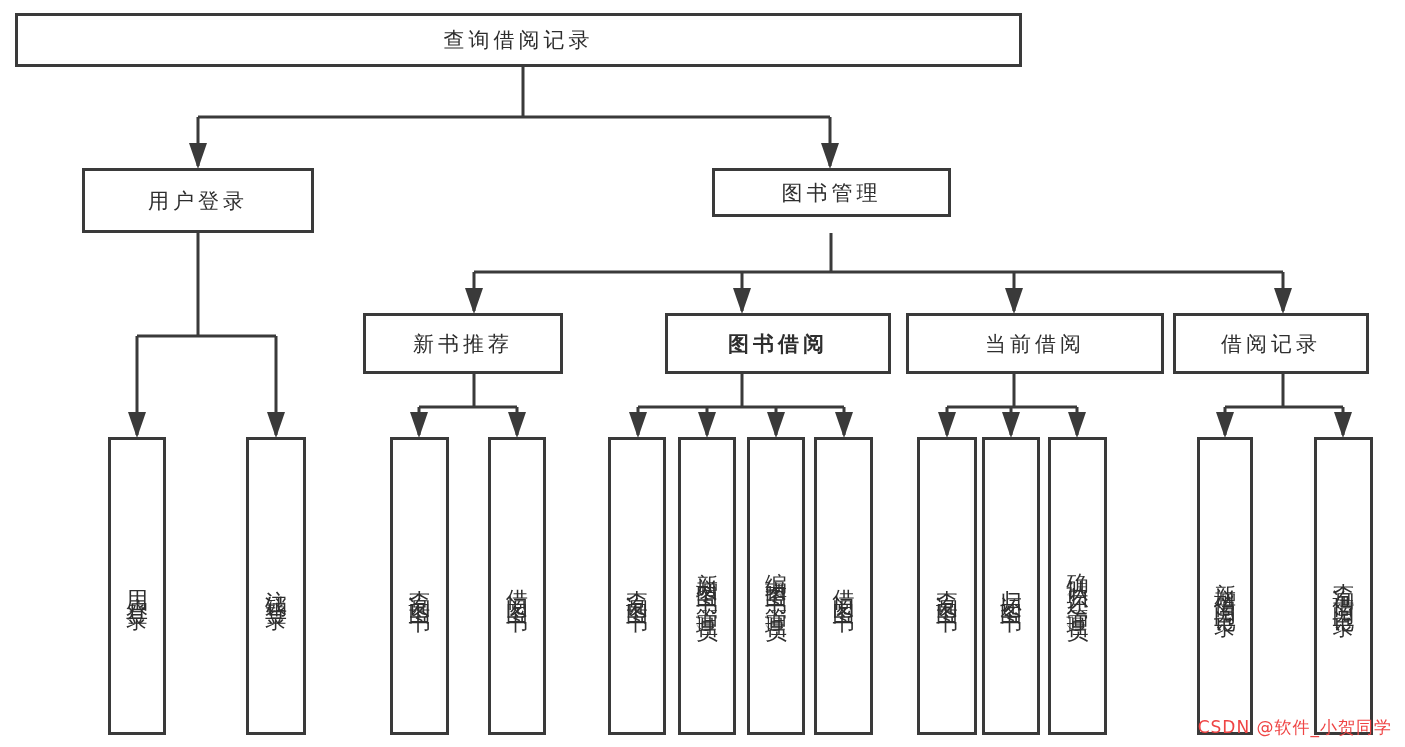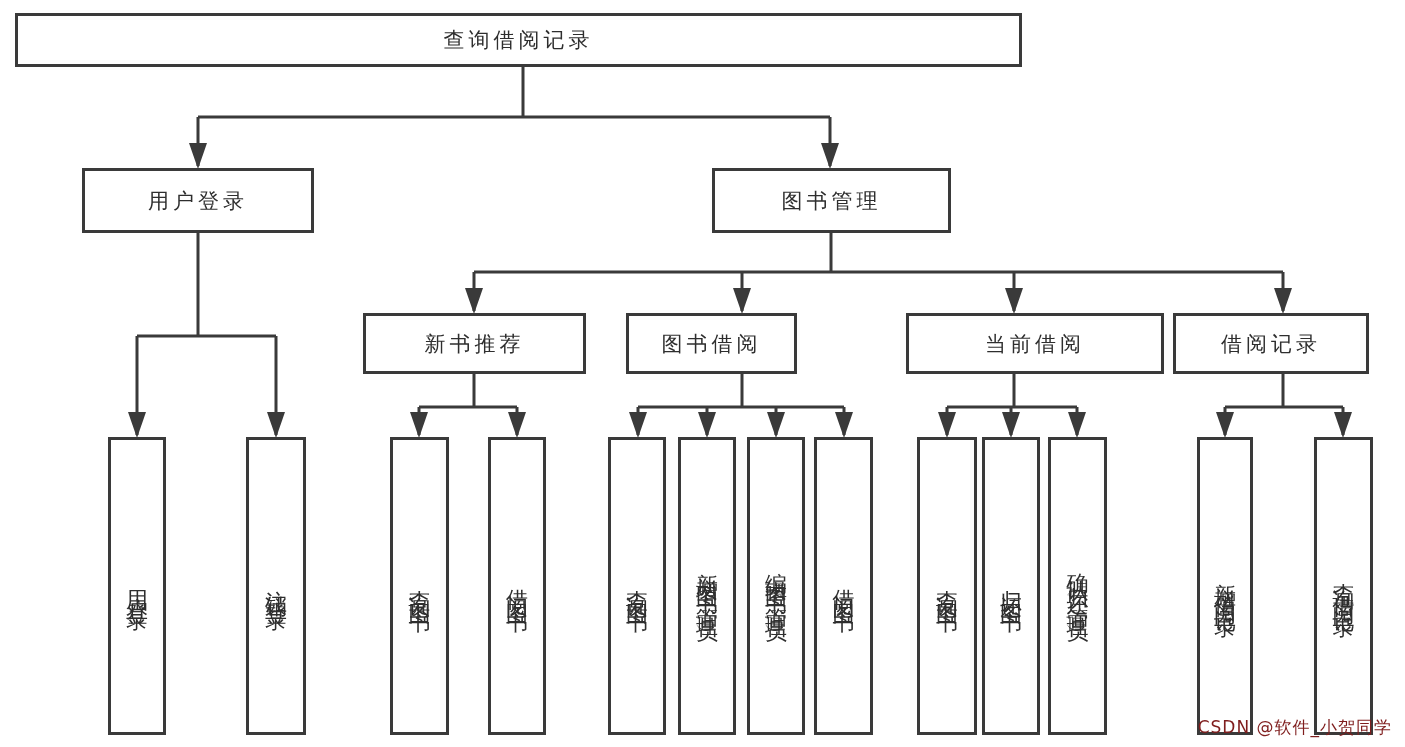--- a/index.html
+++ b/index.html
@@ -43,24 +43,24 @@
     font-size: 22px;
     letter-spacing: 7px;
     color: #2e2e2e;
     white-space: nowrap;
     line-height: 1;
   }
   
   .b-root  { left:15px;  top:13px;  width:1007px; height:54px; }
   
   .b-login { left:82px;  top:168px; width:232px;  height:65px; }
-  .b-mgmt  { left:712px; top:168px; width:239px;  height:65px; }
-  
-  .b-g0 { left:363px;  top:313px; width:223px; height:61px; }
-  .b-g1 { left:626px;  top:313px; width:171px; height:61px; }
+  .b-mgmt  { left:712px; top:168px; width:239px;  height:49px; }
+  
+  .b-g0 { left:363px;  top:313px; width:200px; height:61px; }
+  .b-g1 { left:665px;  top:313px; width:226px; height:61px;font-weight:bold; }
   .b-g2 { left:906px;  top:313px; width:258px; height:61px; }
   .b-g3 { left:1173px; top:313px; width:196px; height:61px; }
   
   .v { top:437px; height:298px; }
   .v-l0 { left:108px;  width:58px; }
   .v-l1 { left:246px;  width:60px; }
   .v-a0 { left:390px;  width:59px; }
   .v-a1 { left:488px;  width:58px; }
   .v-b0 { left:608px;  width:58px; }
   .v-b1 { left:678px;  width:58px; }
@@ -69,21 +69,21 @@
   .v-c0 { left:917px;  width:60px; }
   .v-c1 { left:982px;  width:58px; }
   .v-c2 { left:1048px; width:59px; }
   .v-d0 { left:1197px; width:56px; }
   .v-d1 { left:1314px; width:59px; }
   #watermark {
     position: absolute;
     right: 13px;
     top: 716px;
     font-size: 17px;
-    color: #7f1d1d;
+    color: #ef4444;
     letter-spacing: 1px;
     z-index: 5;
     white-space: nowrap;
   }
 </style>
 </head>
 <body>
 
 <div id="canvas">
 

